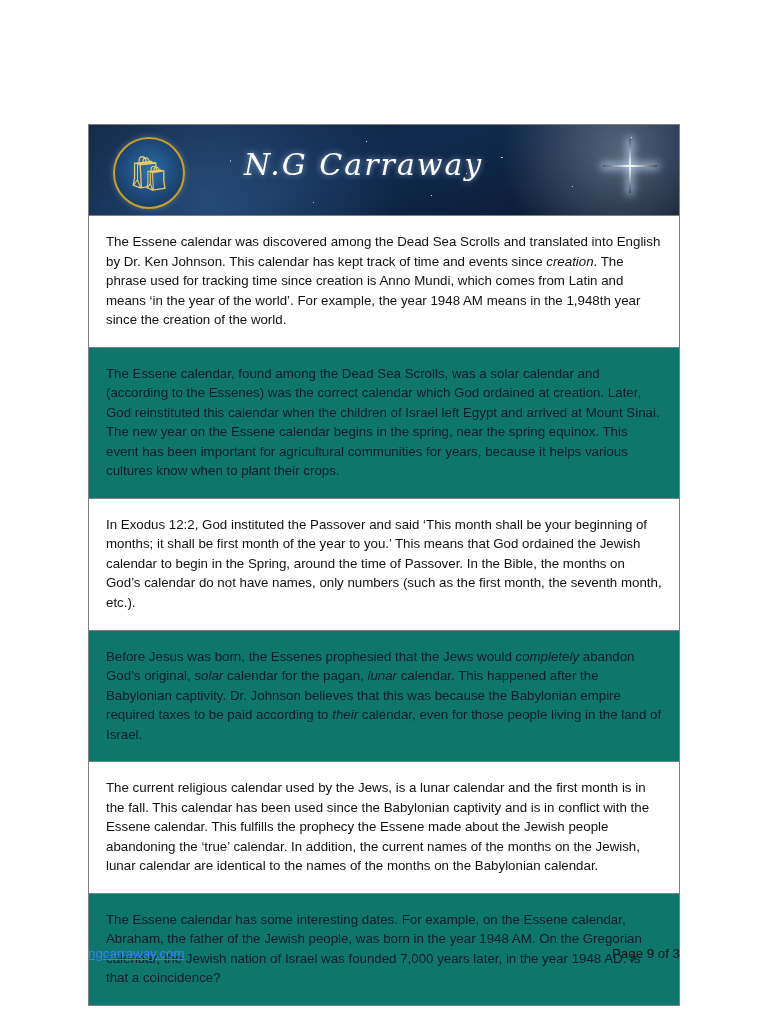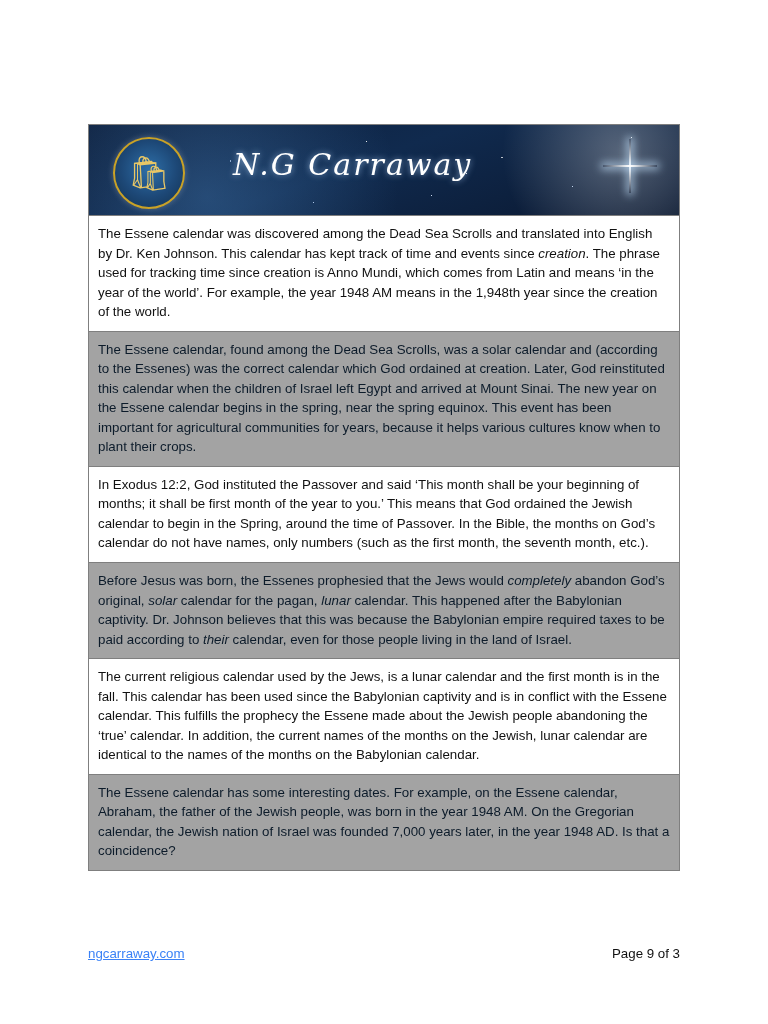--- a/index.html
+++ b/index.html
@@ -70,21 +70,21 @@
     position: absolute;
     left: 50%;
     top: 50%;
     transform: translate(-50%, -50%);
     color: #e8c766;
     font-size: 34px;
     line-height: 1;
   }
   .brand {
     position: absolute;
-    left: 144px;
+    left: 155px;
     top: 22px;
     color: #ffffff;
     font-family: "DejaVu Serif", serif;
     font-style: italic;
     font-size: 30px;
     letter-spacing: 2px;
     text-shadow: 0 0 6px rgba(180,215,255,0.7);
   }
   .bigstar {
     position: absolute;
@@ -124,25 +124,25 @@
   
   .block {
     border: 1px solid #7f7f7f;
     border-top: none;
     padding: 8px 9px 9px 9px;
     font-size: 13.3px;
     line-height: 1.47;
     background: #ffffff;
   }
   .block.shaded {
-    background: #a3a3a3;
+    background: #0f766e;
     color: #0c1b2a;
   }
   .block p {
-    margin: 0;
+    margin: 8px;
   }
   em { font-style: italic; }
 
   
   .footer {
     position: absolute;
     left: 88px;
     top: 946px;
     width: 592px;
     display: flex;

